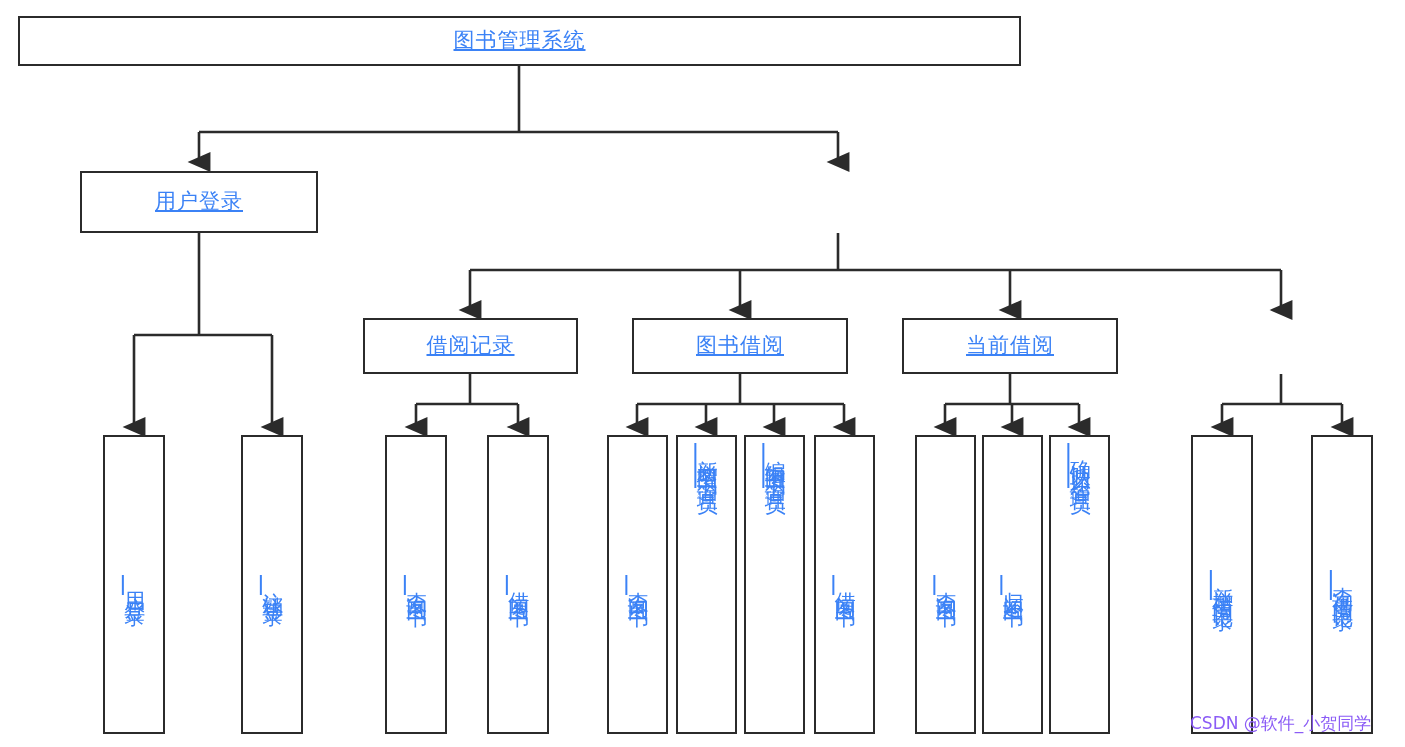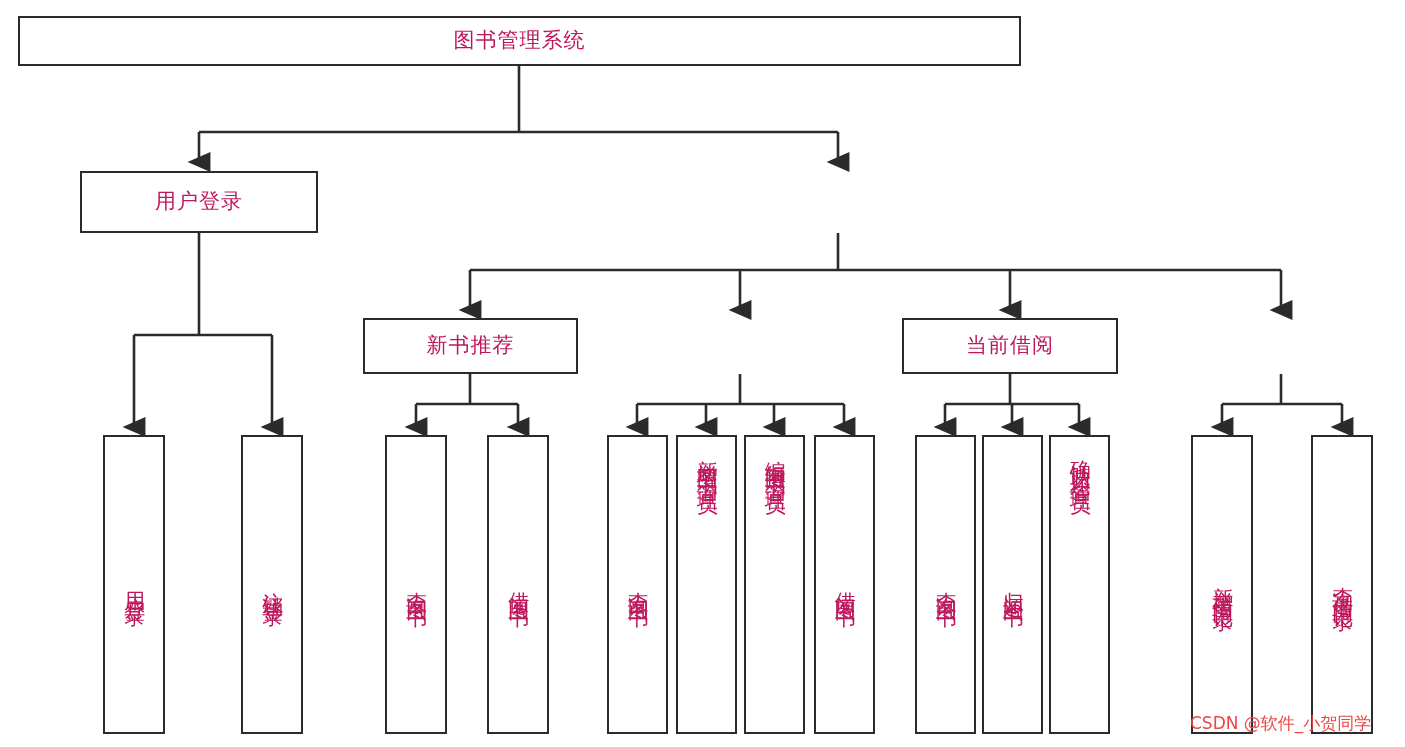--- a/index.html
+++ b/index.html
@@ -23,25 +23,26 @@
     left: 0;
     top: 0;
     width: 1405px;
     height: 747px;
   }
   .node {
     position: absolute;
     box-sizing: border-box;
     border: 2px solid #2b2b2b;
     background: #ffffff;
-    color: #be185d;
+    color: #3b82f6;
     display: flex;
     align-items: center;
     justify-content: center;
     z-index: 2;
+    text-decoration: underline;
   }
   .node .label {
     font-size: 21px;
     line-height: 1.1;
     letter-spacing: 1px;
     white-space: nowrap;
   }
   
   .node.vertical {
     align-items: flex-start;
@@ -58,21 +59,21 @@
   }
   .node.vertical.centered {
     align-items: center;
     padding-top: 0;
   }
   .watermark {
     position: absolute;
     left: 1190px;
     top: 712px;
     font-size: 17px;
-    color: #ef4444;
+    color: #8b5cf6;
     white-space: nowrap;
     z-index: 5;
   }
 </style>
 </head>
 <body>
 
 <div id="canvas">
 
   <svg id="edges" viewBox="0 0 1405 747" width="1405" height="747" aria-hidden="true">
@@ -127,21 +128,24 @@
 
   <div class="node" style="left:18px; top:16px; width:1003px; height:50px;">
     <span class="label">图书管理系统</span>
   </div>
 
   <div class="node" style="left:80px; top:171px; width:238px; height:62px;">
     <span class="label">用户登录</span>
   </div>
 
   <div class="node" style="left:363px; top:318px; width:215px; height:56px;">
-    <span class="label">新书推荐</span>
+    <span class="label">借阅记录</span>
+  </div>
+  <div class="node" style="left:632px; top:318px; width:216px; height:56px;">
+    <span class="label">图书借阅</span>
   </div>
   <div class="node" style="left:902px; top:318px; width:216px; height:56px;text-align:center;">
     <span class="label">当前借阅</span>
   </div>
 
   <div class="node vertical centered" style="left:103px; top:435px; width:62px; height:299px;">
     <span class="label">用户登录</span>
   </div>
   <div class="node vertical centered" style="left:241px; top:435px; width:62px; height:299px;">
     <span class="label">注销登录</span>

